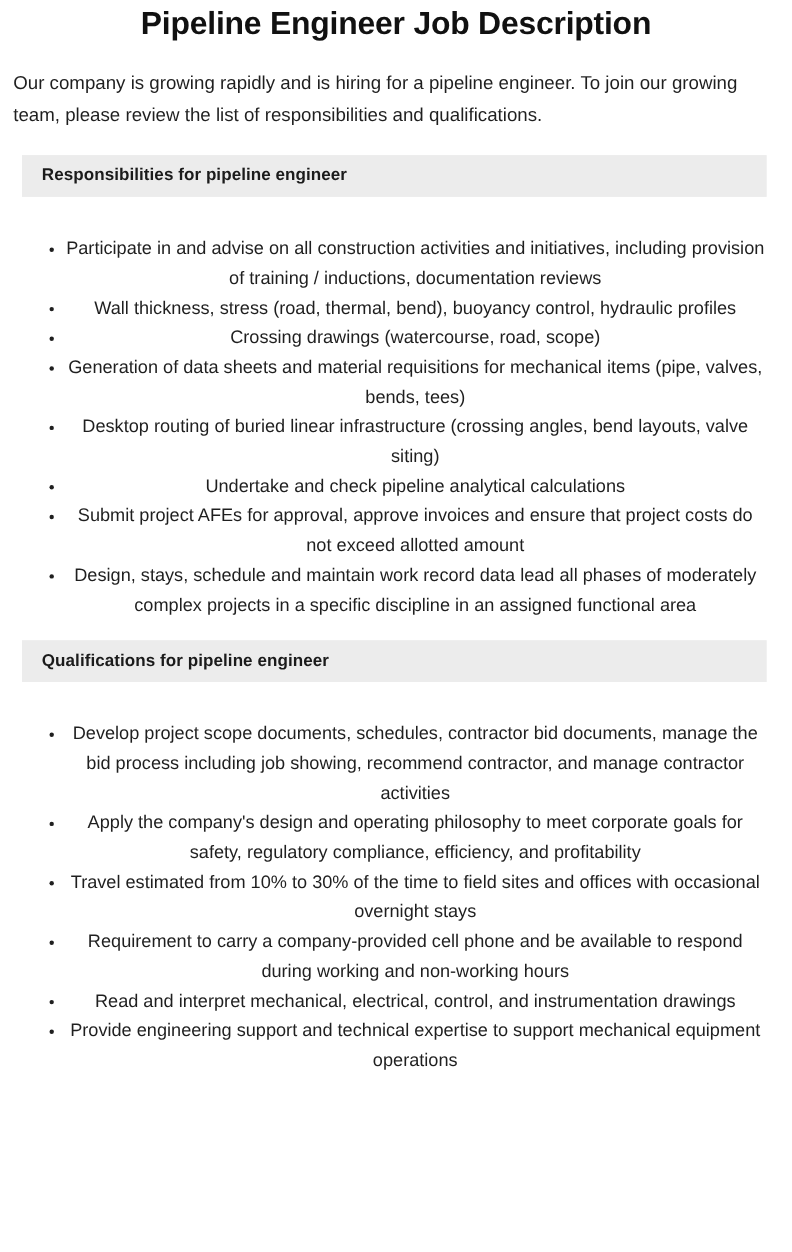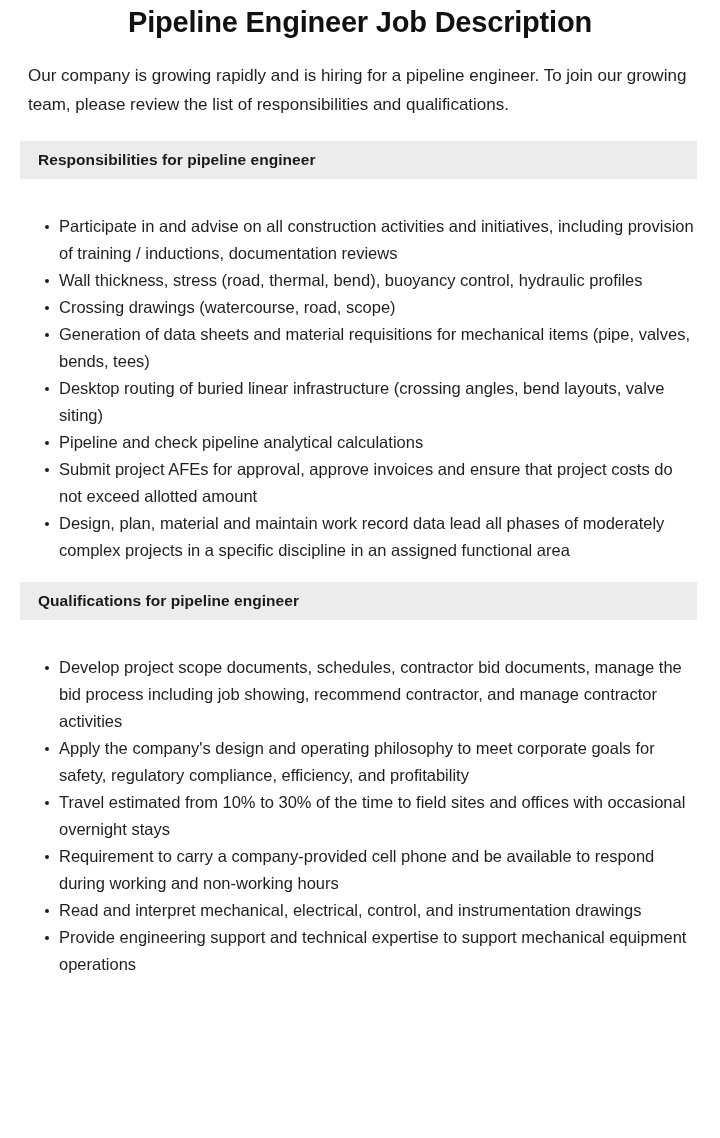--- a/index.html
+++ b/index.html
@@ -29,30 +29,31 @@
     font-size: 29px;
     line-height: 36px;
     font-weight: bold;
     text-align: center;
     letter-spacing: -0.2px;
     color: #111111;
   }
 
   .intro {
     margin: 0;
-    padding: 21px 24px 0 28px;
+    padding: 21px 24px 0 12px;
     font-size: 17px;
     line-height: 29px;
     color: #1f1f1f;
     font-weight: normal;
   }
 
   .section {
     margin: 0;
     padding: 0;
+    text-align: center;
   }
 
   .section-responsibilities {
     margin-top: 22px;
   }
 
   .section-qualifications {
     margin-top: 18px;
   }
 
@@ -120,23 +121,23 @@
   <section class="section section-responsibilities">
     <div class="section-header">
       <span class="section-header-text">Responsibilities for pipeline engineer</span>
     </div>
     <ul class="bullet-list">
       <li><span class="li-text">Participate in and advise on all construction activities and initiatives, including provision of training / inductions, documentation reviews</span></li>
       <li><span class="li-text">Wall thickness, stress (road, thermal, bend), buoyancy control, hydraulic profiles</span></li>
       <li><span class="li-text">Crossing drawings (watercourse, road, scope)</span></li>
       <li><span class="li-text">Generation of data sheets and material requisitions for mechanical items (pipe, valves, bends, tees)</span></li>
       <li><span class="li-text">Desktop routing of buried linear infrastructure (crossing angles, bend layouts, valve siting)</span></li>
-      <li><span class="li-text">Pipeline and check pipeline analytical calculations</span></li>
+      <li><span class="li-text">Undertake and check pipeline analytical calculations</span></li>
       <li><span class="li-text">Submit project AFEs for approval, approve invoices and ensure that project costs do not exceed allotted amount</span></li>
-      <li><span class="li-text">Design, plan, material and maintain work record data lead all phases of moderately complex projects in a specific discipline in an assigned functional area</span></li>
+      <li><span class="li-text">Design, stays, schedule and maintain work record data lead all phases of moderately complex projects in a specific discipline in an assigned functional area</span></li>
     </ul>
   </section>
 
   <section class="section section-qualifications">
     <div class="section-header">
       <span class="section-header-text">Qualifications for pipeline engineer</span>
     </div>
     <ul class="bullet-list">
       <li><span class="li-text">Develop project scope documents, schedules, contractor bid documents, manage the bid process including job showing, recommend contractor, and manage contractor activities</span></li>
       <li><span class="li-text">Apply the company's design and operating philosophy to meet corporate goals for safety, regulatory compliance, efficiency, and profitability</span></li>

